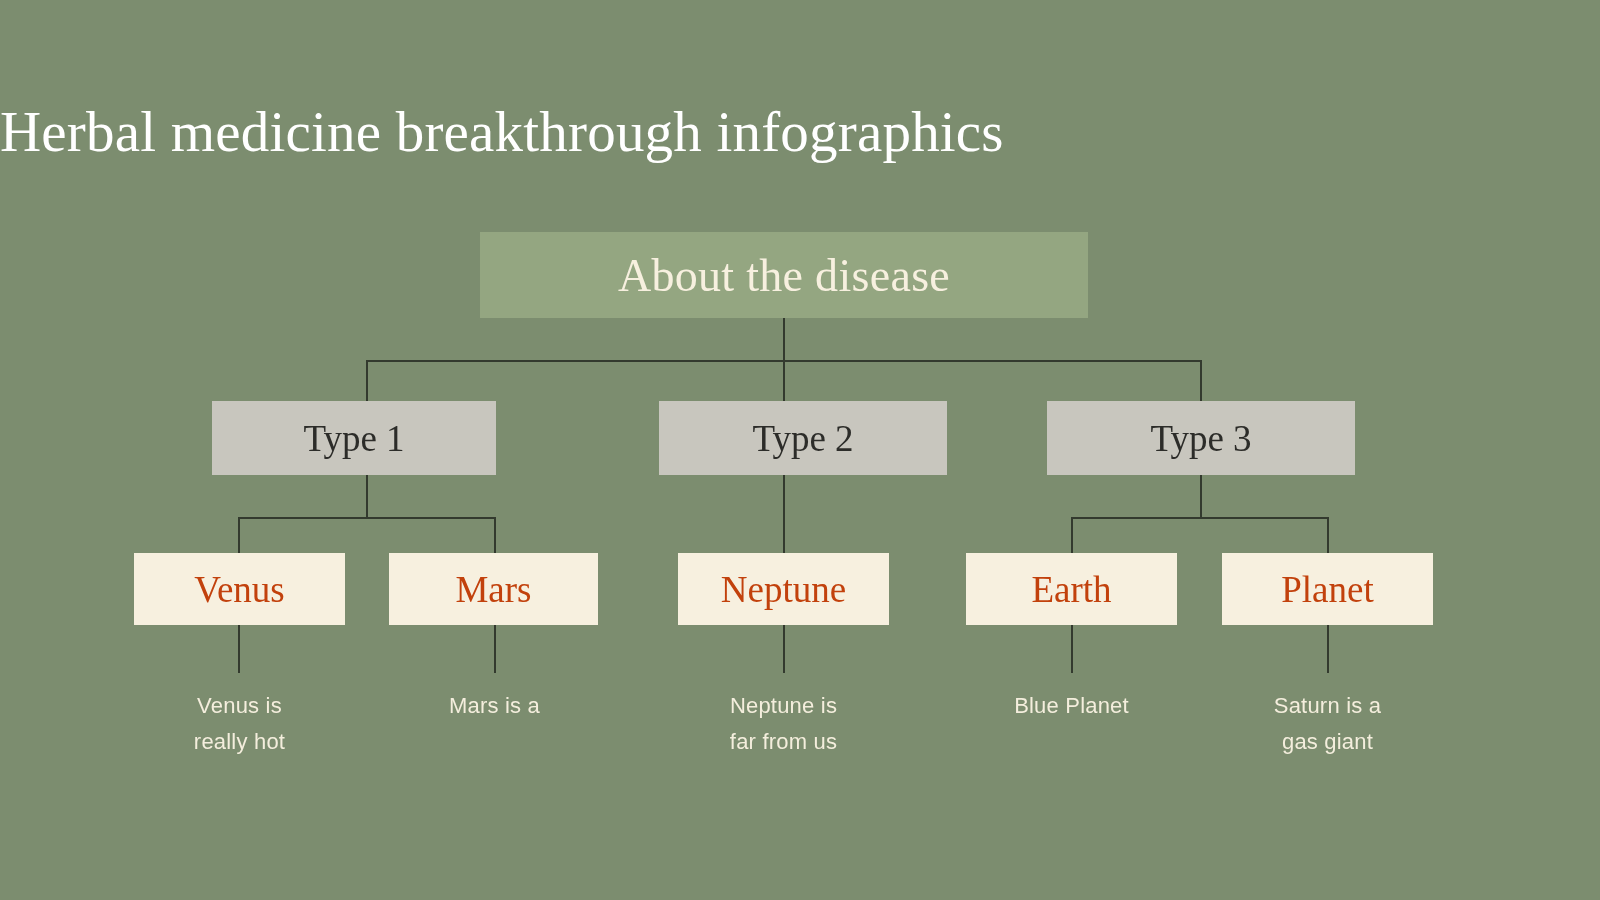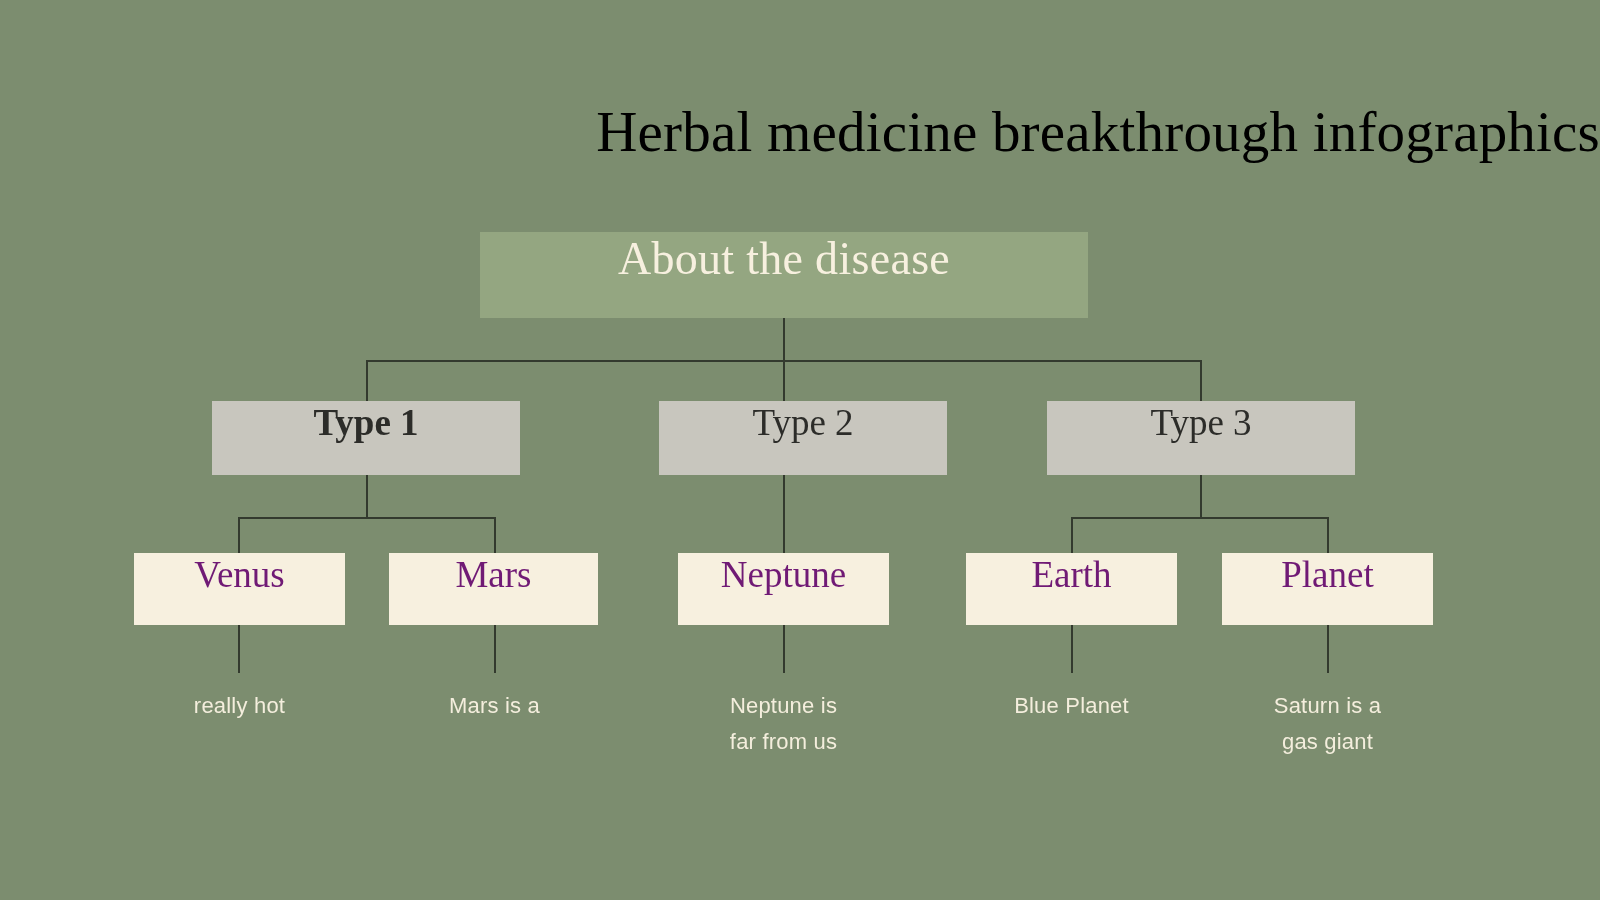--- a/index.html
+++ b/index.html
@@ -18,53 +18,53 @@
     width: 1600px;
     height: 900px;
   }
 
   
   #page-title {
     position: absolute;
     left: 0;
     top: 96px;
     width: 1600px;
-    text-align: right;
+    text-align: left;
     font-family: "Liberation Serif", "DejaVu Serif", serif;
     font-size: 57px;
     line-height: 72px;
-    color: #000000;
+    color: #ffffff;
     letter-spacing: 0.2px;
     white-space: nowrap;
   }
 
   
   .node {
     position: absolute;
     box-sizing: border-box;
     display: flex;
-    align-items: flex-start;
+    align-items: center;
     justify-content: center;
     font-family: "Liberation Serif", "DejaVu Serif", serif;
     white-space: nowrap;
   }
   .node-root {
     background: #94a681;
     color: #f7f0df;
     font-size: 46px;
     letter-spacing: 0.3px;
   }
   .node-type {
     background: #c8c6be;
     color: #2c2c29;
     font-size: 37px;
   }
   .node-leaf {
     background: #f7f0df;
-    color: #701a75;
+    color: #c2410c;
     font-size: 37px;
   }
 
   
   .conn {
     position: absolute;
     background: #333a2e;
   }
   .conn-v { width: 2px; }
   .conn-h { height: 2px; }
@@ -93,21 +93,21 @@
   </div>
 
   <div class="conn conn-v" style="left:783px; top:318px; height:43px;"></div>
 
   <div class="conn conn-h" style="left:367px; top:360px; width:835px;"></div>
 
   <div class="conn conn-v" style="left:366px; top:360px; height:42px;"></div>
   <div class="conn conn-v" style="left:783px; top:360px; height:42px;"></div>
   <div class="conn conn-v" style="left:1200px; top:360px; height:42px;"></div>
 
-  <div class="node node-type" style="left:212px; top:401px; width:308px; height:74px;font-weight:bold;">
+  <div class="node node-type" style="left:212px; top:401px; width:284px; height:74px;">
     <span>Type 1</span>
   </div>
 
   <div class="node node-type" style="left:630px; top:401px; width:288px; height:74px;margin-left:29px;">
     <span>Type 2</span>
   </div>
 
   <div class="node node-type" style="left:1047px; top:401px; width:308px; height:74px;">
     <span>Type 3</span>
   </div>
@@ -144,20 +144,21 @@
     <span>Planet</span>
   </div>
 
   <div class="conn conn-v" style="left:238px; top:625px; height:48px;"></div>
   <div class="conn conn-v" style="left:494px; top:625px; height:48px;"></div>
   <div class="conn conn-v" style="left:783px; top:625px; height:48px;"></div>
   <div class="conn conn-v" style="left:1071px; top:625px; height:48px;"></div>
   <div class="conn conn-v" style="left:1327px; top:625px; height:48px;"></div>
 
   <div class="caption" style="left:134px; top:688px; width:211px;">
+    <span>Venus is</span>
     <span>really hot</span>
   </div>
 
   <div class="caption" style="left:389px; top:688px; width:211px;">
     <span>Mars is a</span>
   </div>
 
   <div class="caption" style="left:678px; top:688px; width:211px;">
     <span>Neptune is</span>
     <span>far from us</span>

